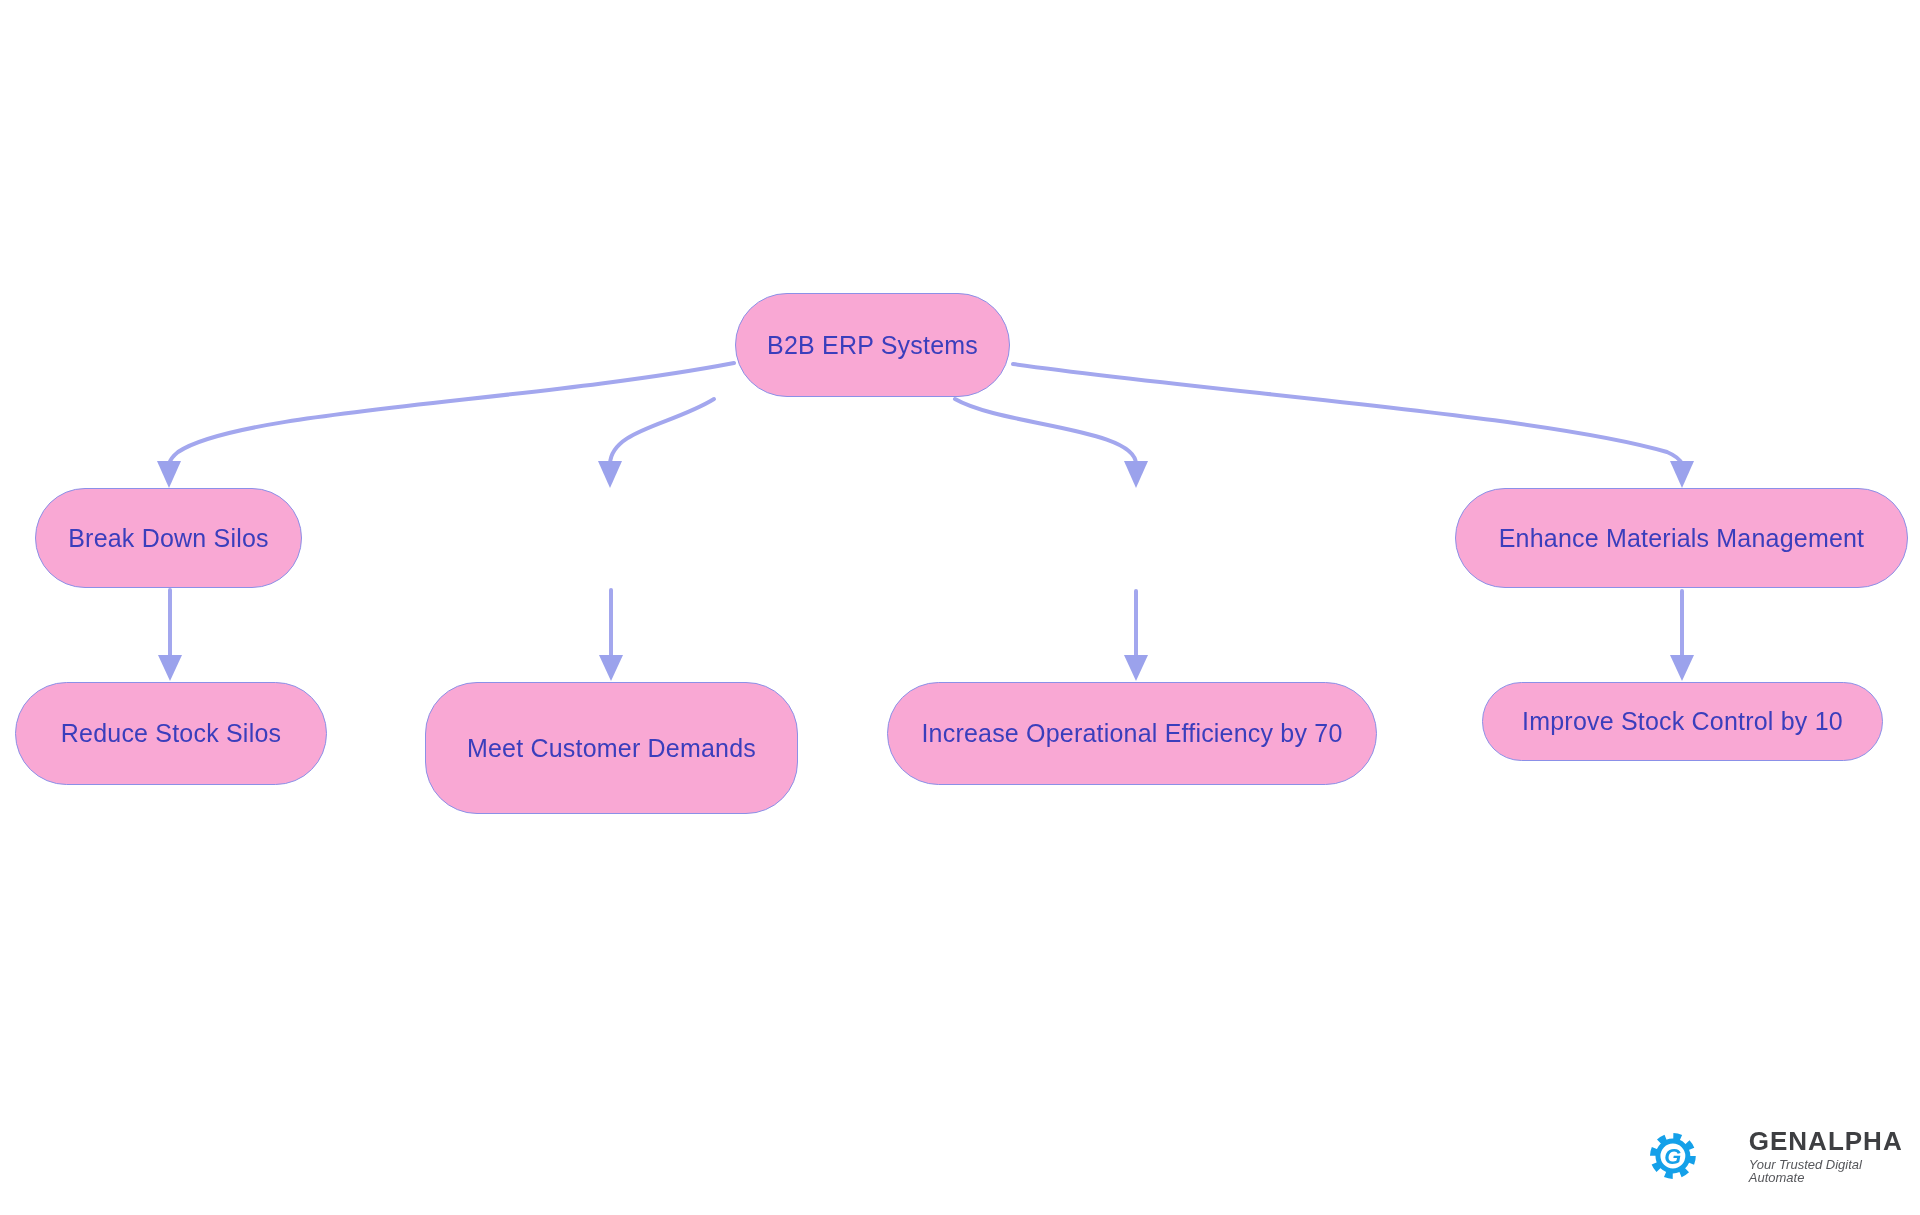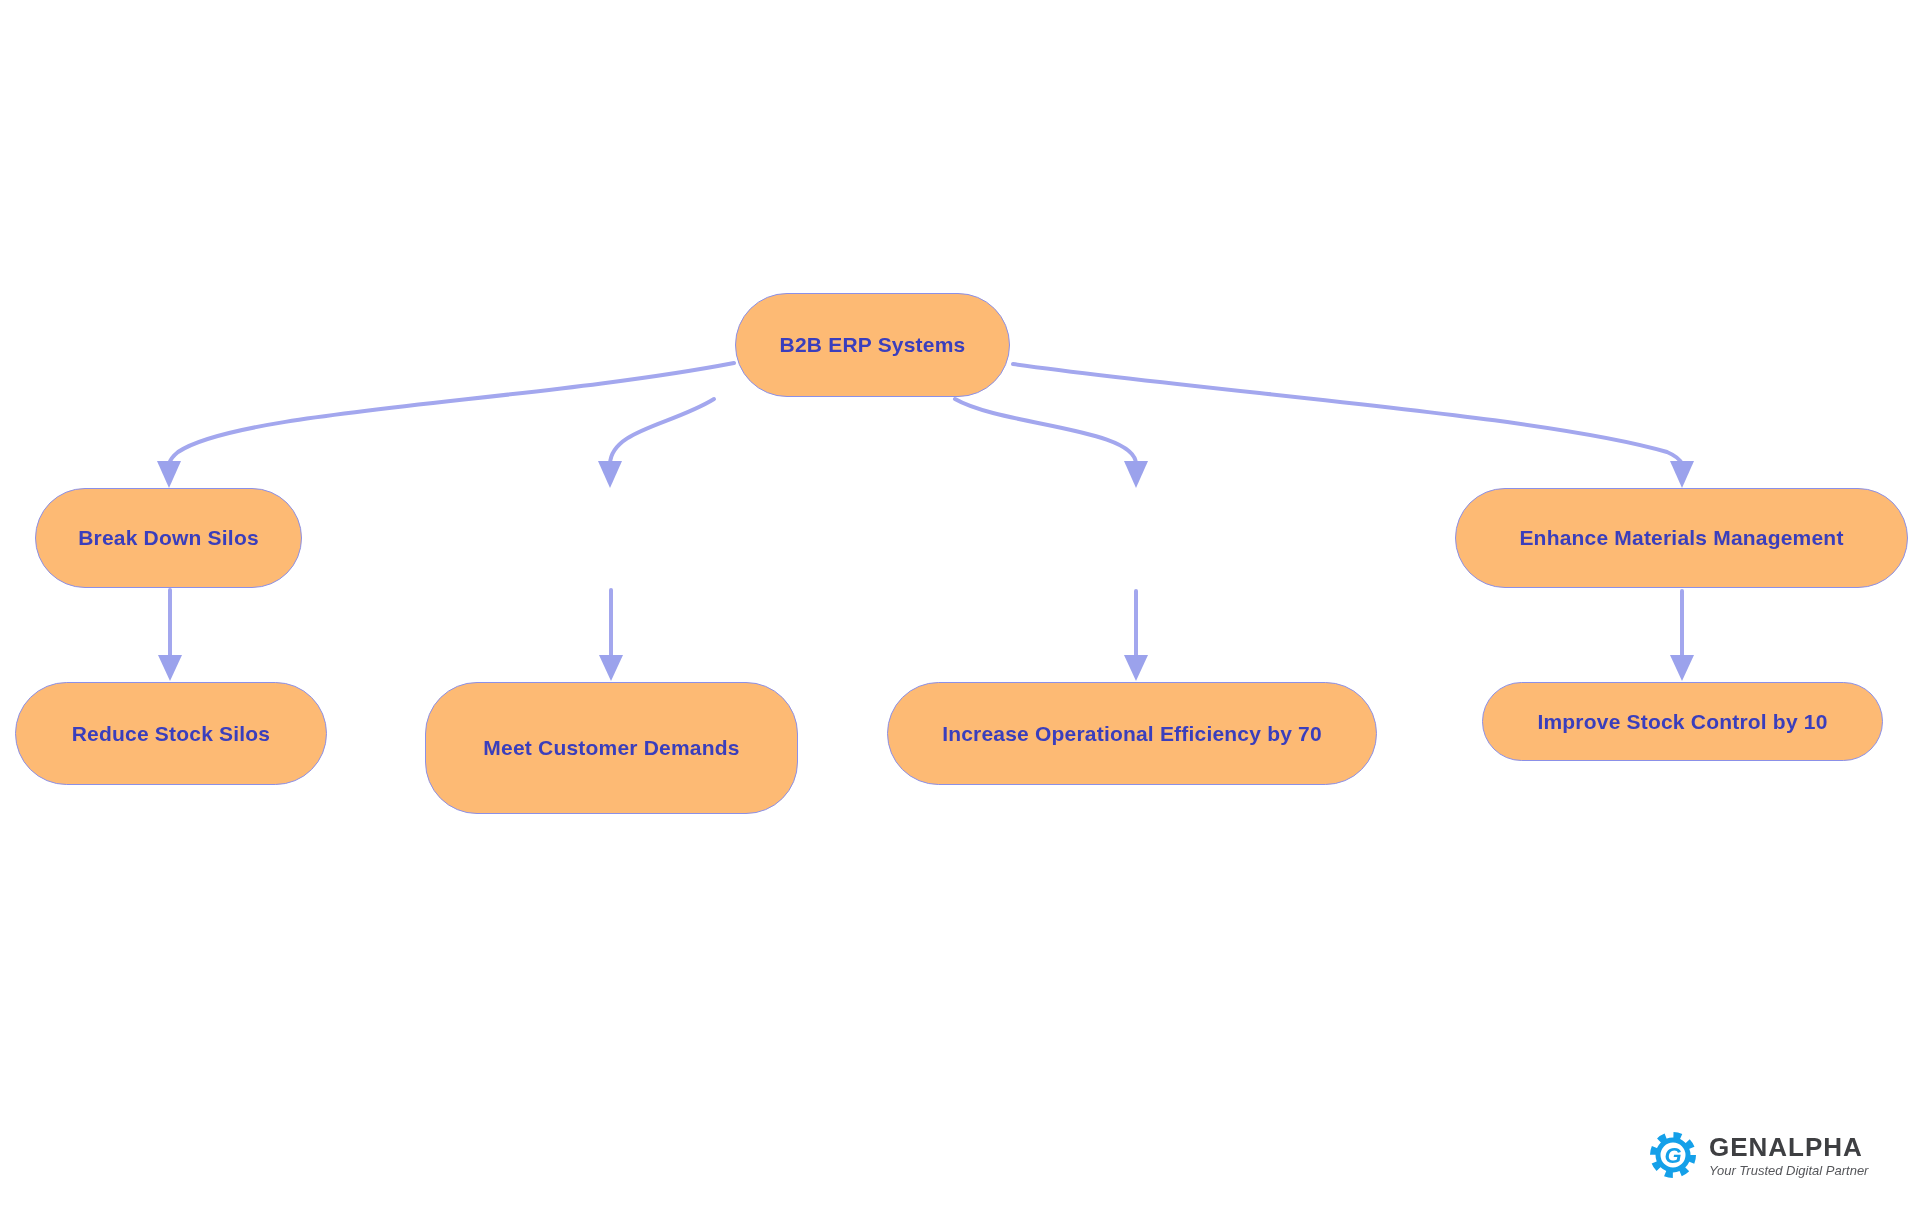--- a/index.html
+++ b/index.html
@@ -3,27 +3,26 @@
 <meta charset="utf-8">
 <style>
   html,body{margin:0;padding:0;background:#ffffff;}
   .stage{
     position:relative;width:1920px;height:1215px;background:#ffffff;
     overflow:hidden;font-family:"Liberation Sans",sans-serif;
   }
   .edges{position:absolute;left:0;top:0;width:1920px;height:1215px;}
   .node{
     position:absolute;display:flex;align-items:center;justify-content:center;
-    background:#fdba74;border:1.5px solid #8b90e8;border-radius:52px;
-    color:#3a3ebc;font-size:21px;text-align:center;box-sizing:border-box;
+    background:#f9a8d4;border:1.5px solid #8b90e8;border-radius:52px;
+    color:#3a3ebc;font-size:25px;text-align:center;box-sizing:border-box;
     letter-spacing:0.2px;
-    font-weight:bold;
   }
   .logo{position:absolute;left:1646px;top:1128px;display:flex;align-items:center;gap:9px;}
-  .logo-text{display:flex;flex-direction:column;justify-content:center;}
+  .logo-text{display:flex;flex-direction:column;justify-content:center;margin-left:40px;}
   .brand-name{font-size:26px;font-weight:bold;color:#3e3f42;letter-spacing:1px;line-height:1;}
   .brand-tagline{font-size:13px;font-style:italic;color:#55565a;margin-top:4px;line-height:1;}
 </style>
 </head>
 <body>
 
 <div class="stage">
 
   <svg class="edges" viewBox="0 0 1920 1215" fill="none">
 
@@ -63,17 +62,17 @@
   <div class="node" style="left:1482px;top:682px;width:401px;height:79px;">Improve Stock Control by 10</div>
 
   <div class="logo">
     <svg width="54" height="54" viewBox="0 0 54 54">
       <circle cx="27" cy="27" r="19" fill="none" stroke="#14a0e9" stroke-width="8" stroke-dasharray="7.4 7.5"></circle>
       <circle cx="27" cy="27" r="15" fill="#ffffff" stroke="#14a0e9" stroke-width="5"></circle>
       <text x="27" y="35" text-anchor="middle" font-family="Liberation Sans, sans-serif" font-size="22" font-weight="bold" font-style="italic" fill="#14a0e9">G</text>
     </svg>
     <div class="logo-text">
       <div class="brand-name">GENALPHA</div>
-      <div class="brand-tagline">Your Trusted Digital Partner</div>
+      <div class="brand-tagline">Your Trusted Digital Automate</div>
     </div>
   </div>
 
 </div>
 
 </body></html>

